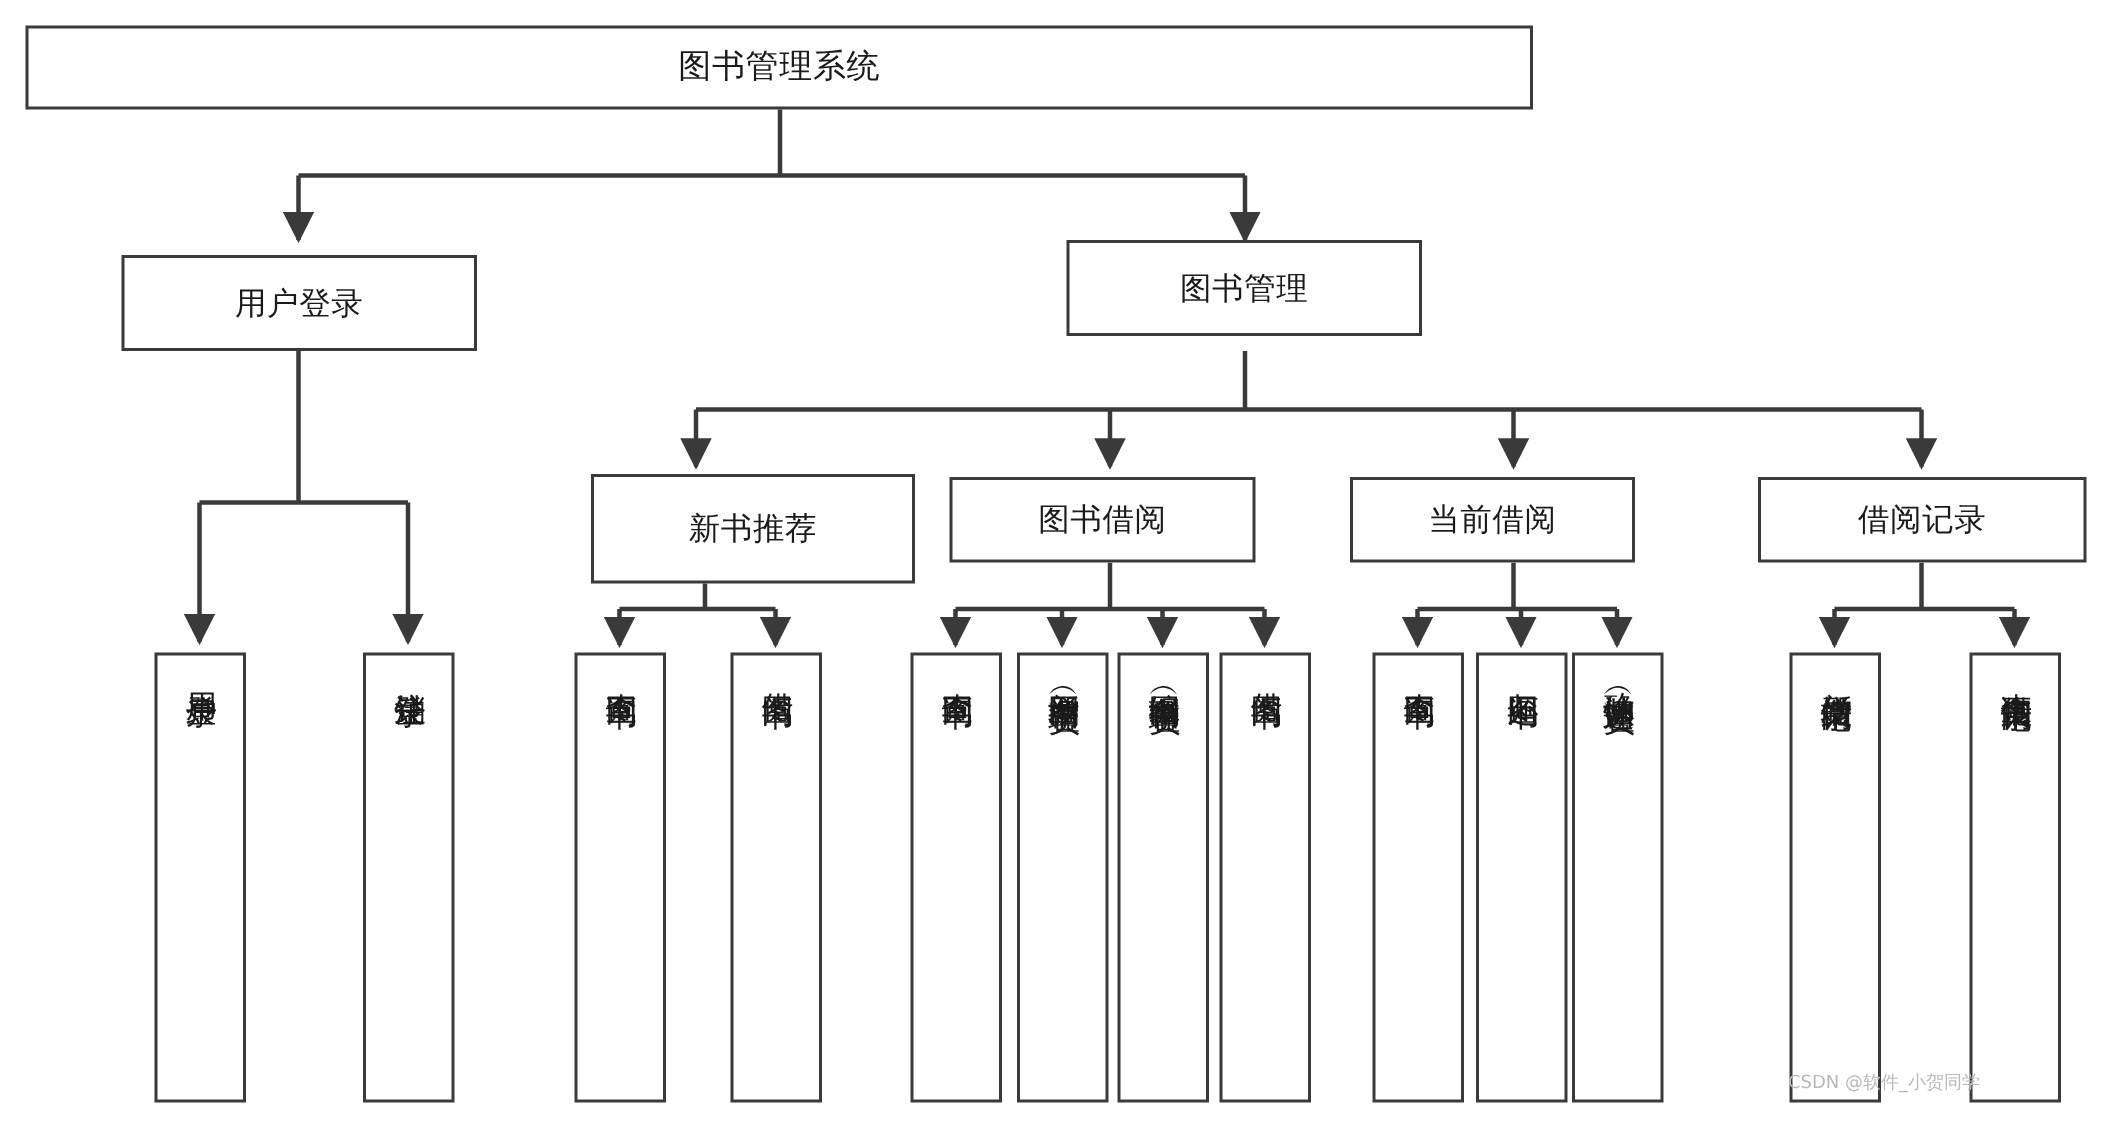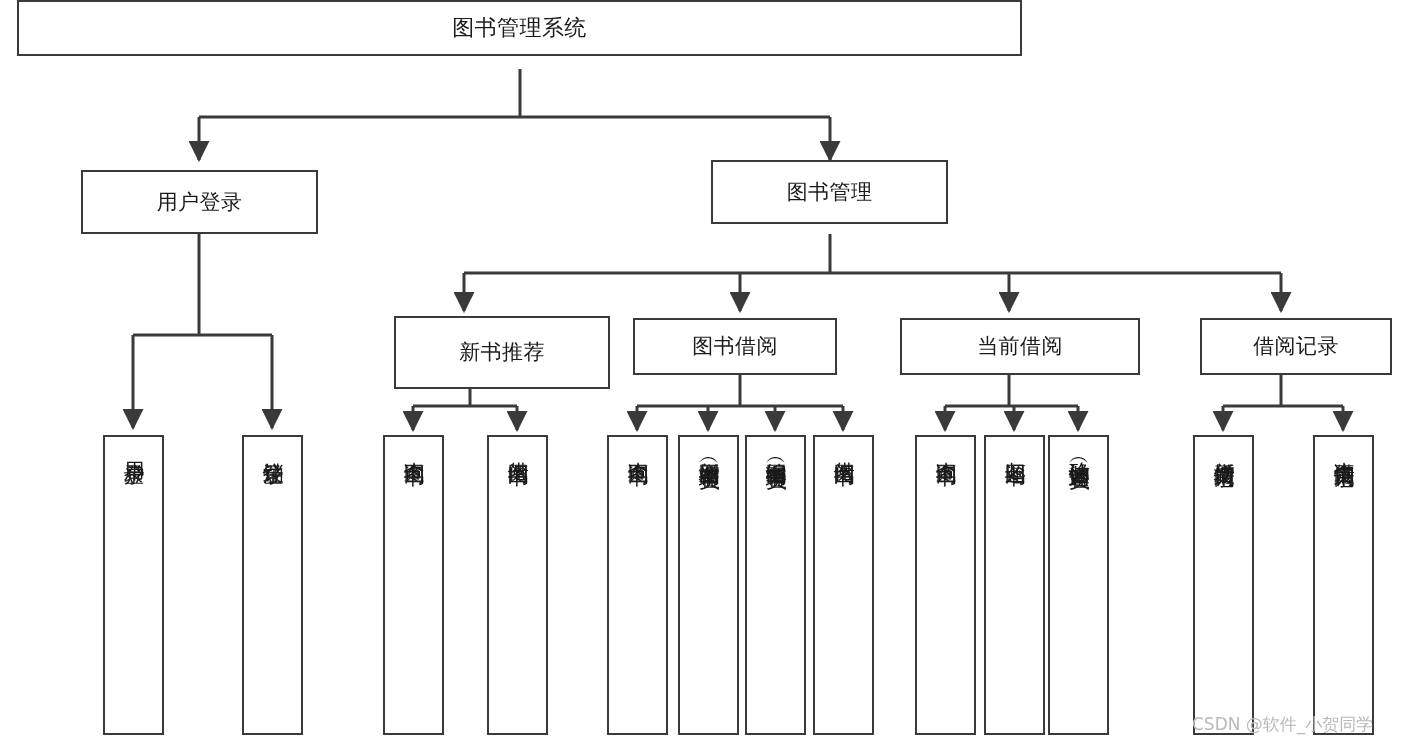--- a/index.html
+++ b/index.html
@@ -59,21 +59,21 @@
     letter-spacing: 0.06em;
     white-space: nowrap;
     height: auto;
     max-height: 286px;
   }
   .node.root .lbl { font-size: 22px; }
   .watermark {
     position: absolute;
     left: 1192px;
     top: 713px;
-    font-size: 17px;
+    font-size: 12px;
     color: #b9b9b9;
     white-space: nowrap;
     z-index: 3;
     font-family: "DejaVu Sans", "Liberation Sans", sans-serif;
   }
 </style>
 </head>
 <body>
 
 <div id="canvas">
@@ -121,41 +121,41 @@
       <path d="M 1014 406 L 1014 430" marker-end="url(#arrow)"></path>
       <path d="M 1078 406 L 1078 430" marker-end="url(#arrow)"></path>
 
       <path d="M 1281 375 L 1281 406"></path>
       <path d="M 1223 406 L 1343 406"></path>
       <path d="M 1223 406 L 1223 430" marker-end="url(#arrow)"></path>
       <path d="M 1343 406 L 1343 430" marker-end="url(#arrow)"></path>
     </g>
   </svg>
 
-  <div class="node horiz root" style="left:17px; top:0; width:1005px; height:56px;">
+  <div class="node horiz root" style="left:17px; top:17px; width:1005px; height:56px;">
     <span class="lbl">图书管理系统</span>
   </div>
 
   <div class="node horiz" style="left:81px; top:170px; width:237px; height:64px;">
     <span class="lbl">用户登录</span>
   </div>
   <div class="node horiz" style="left:711px; top:160px; width:237px; height:64px;">
     <span class="lbl">图书管理</span>
   </div>
 
   <div class="node horiz" style="left:362px; top:316px; width:216px; height:73px;margin-left:32px;">
     <span class="lbl">新书推荐</span>
   </div>
   <div class="node horiz" style="left:633px; top:318px; width:204px; height:57px;">
     <span class="lbl">图书借阅</span>
   </div>
-  <div class="node horiz" style="left:900px; top:318px; width:240px; height:57px;">
+  <div class="node horiz" style="left:900px; top:318px; width:190px; height:57px;">
     <span class="lbl">当前借阅</span>
   </div>
-  <div class="node horiz" style="left:1200px; top:318px; width:192px; height:57px;">
+  <div class="node horiz" style="left:1172px; top:318px; width:219px; height:57px;">
     <span class="lbl">借阅记录</span>
   </div>
 
   <div class="node vert" style="left:103px; top:435px; width:61px; height:300px;">
     <span class="lbl">用户登录</span>
   </div>
   <div class="node vert" style="left:242px; top:435px; width:61px; height:300px;">
     <span class="lbl">注销登录</span>
   </div>
 

